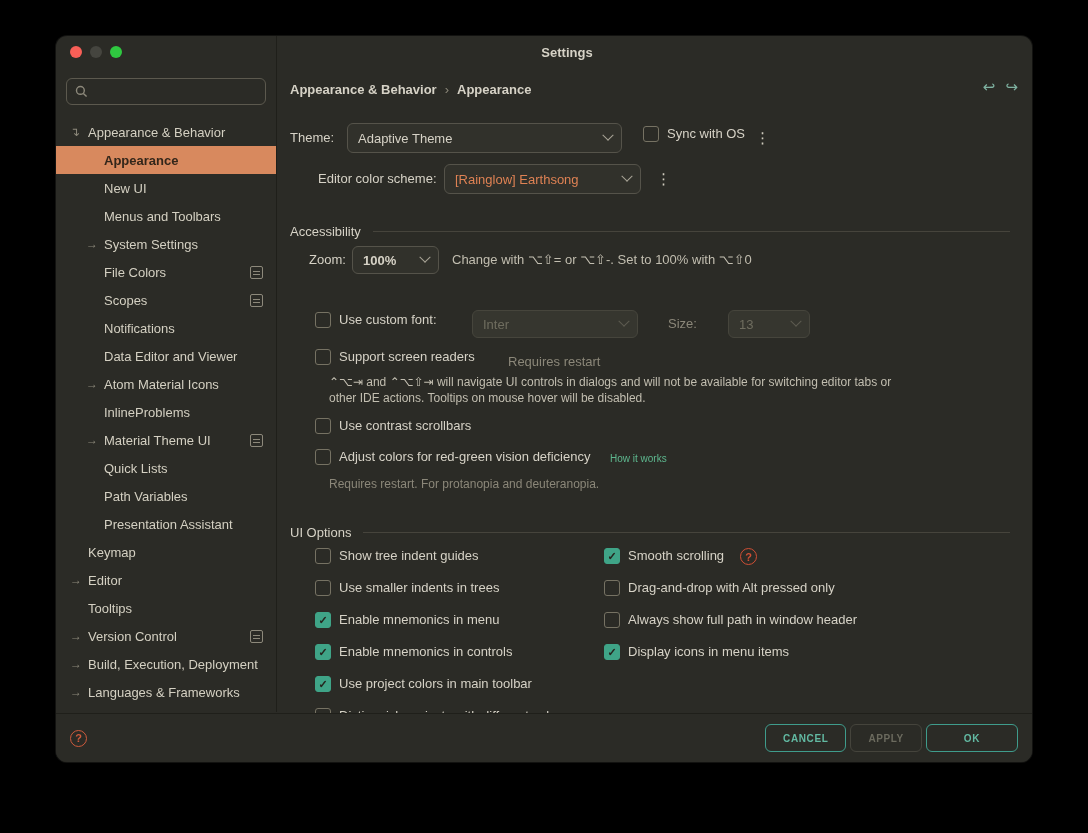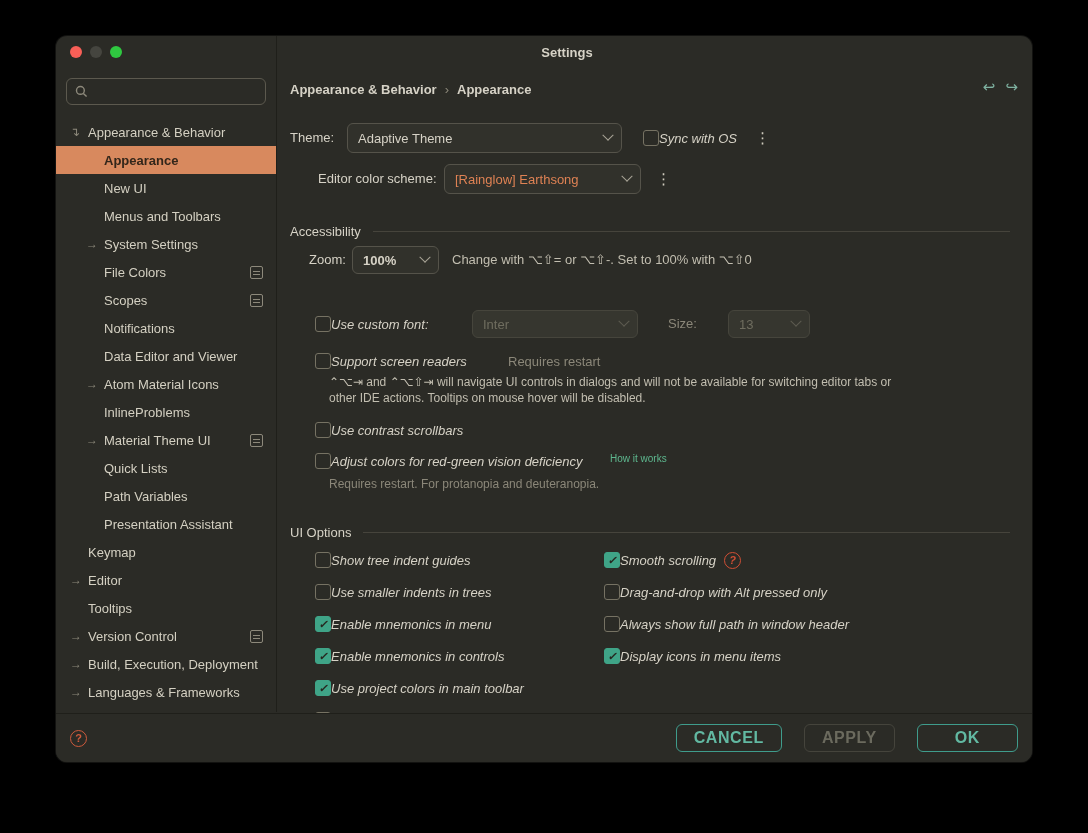--- a/index.html
+++ b/index.html
@@ -59,44 +59,44 @@
   .dd.accent { color:#df8254; }
   .dd.bold { font-weight:bold; }
 
   .kebab { font-size:15px; color:#cfcbbd; cursor:pointer; }
 
   .cb { width:16px; height:16px; border:1.5px solid #767263; border-radius:3px; flex:0 0 16px;
     display:inline-flex; align-items:center; justify-content:center;
     font-size:11px; font-weight:bold; color:#26261f; cursor:pointer; }
   .cb.on { background:#3fa487; border-color:#3fa487; }
 
-  .check-row { height:24px; display:flex; align-items:center; font-size:13px; color:#d6d2c6;font-style:italic; }
+  .check-row { height:24px; display:flex; gap:8px; font-size:13px; color:#d6d2c6; }
   .col { display:flex; flex-direction:column; gap:8px; }
 
   .section-header { display:flex; align-items:center; height:26px; font-size:13px; color:#d6d2c6; }
   .section-line { flex:1; border-top:1px solid #46443c; margin-left:12px; }
 
   .muted { color:#8b8779; font-size:13px; }
   .note { color:#c2beb0; font-size:12px; line-height:16px; }
   .link { color:#5eb88f; font-size:10px; cursor:pointer; }
 
   .help-icon { width:17px; height:17px; border-radius:50%; display:inline-flex; align-items:center; justify-content:center;
     font-size:11px; font-weight:bold; cursor:pointer; }
   .help-icon.red { border:1.5px solid #d14f35; color:#d14f35; margin-left:8px; }
   .help-icon.orange { border:1.5px solid #cf5b3d; color:#cf5b3d; }
 
   
   .footer { position:absolute; left:0; bottom:0; width:100%; height:49px; border-top:1px solid #1f1f1a;
     display:flex; align-items:center; padding:0 14px; border-radius:0 0 11px 11px; background:#2b2b26; }
   .footer .spacer { flex:1; }
   .btn { height:28px; border-radius:6px; background:transparent; font-family:"Liberation Sans",sans-serif;
-    font-size:16px; font-weight:bold; letter-spacing:.6px; padding:0 17px; cursor:pointer; }
+    font-size:10px; font-weight:bold; letter-spacing:.6px; padding:0 17px; cursor:pointer; }
   .btn.teal { border:1px solid #3f9c8c; color:#62b9a2; }
   .btn.disabled { border:1px solid #45443c; color:#6b6a5e; cursor:default; }
-  .btn + .btn { margin-left:22px; }
+  .btn + .btn { margin-left:4px; }
 </style>
 </head>
 <body>
 
 <div class="window">
 
   <div class="titlebar">
     <div class="traffic">
       <span class="tl red"></span>
       <span class="tl gray"></span>

